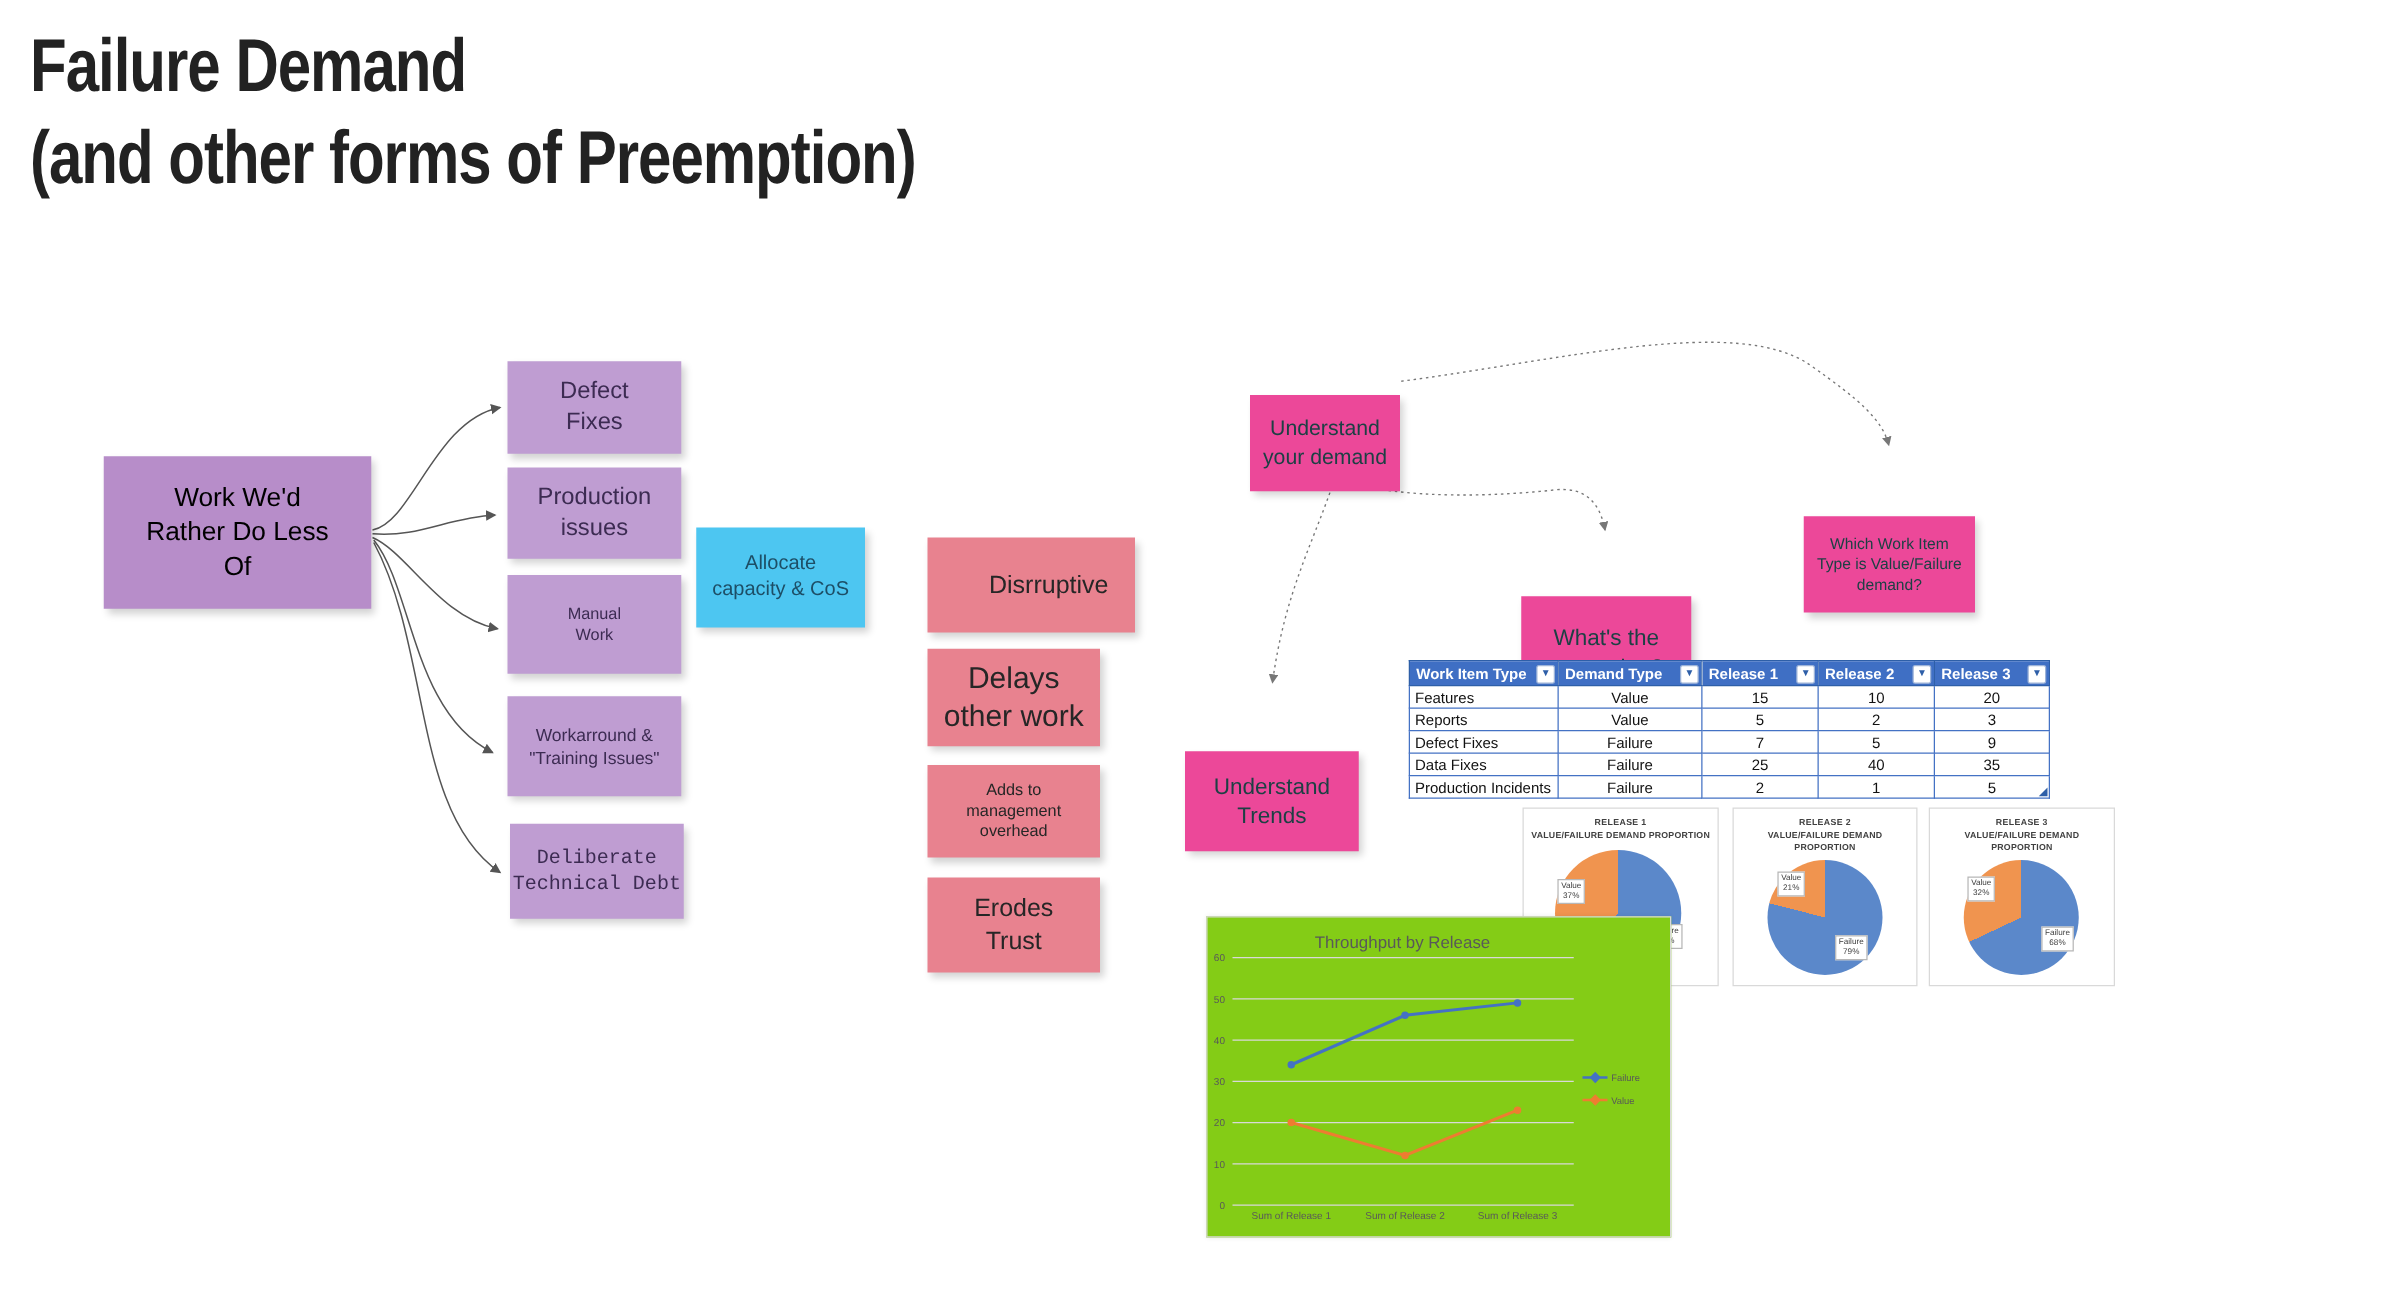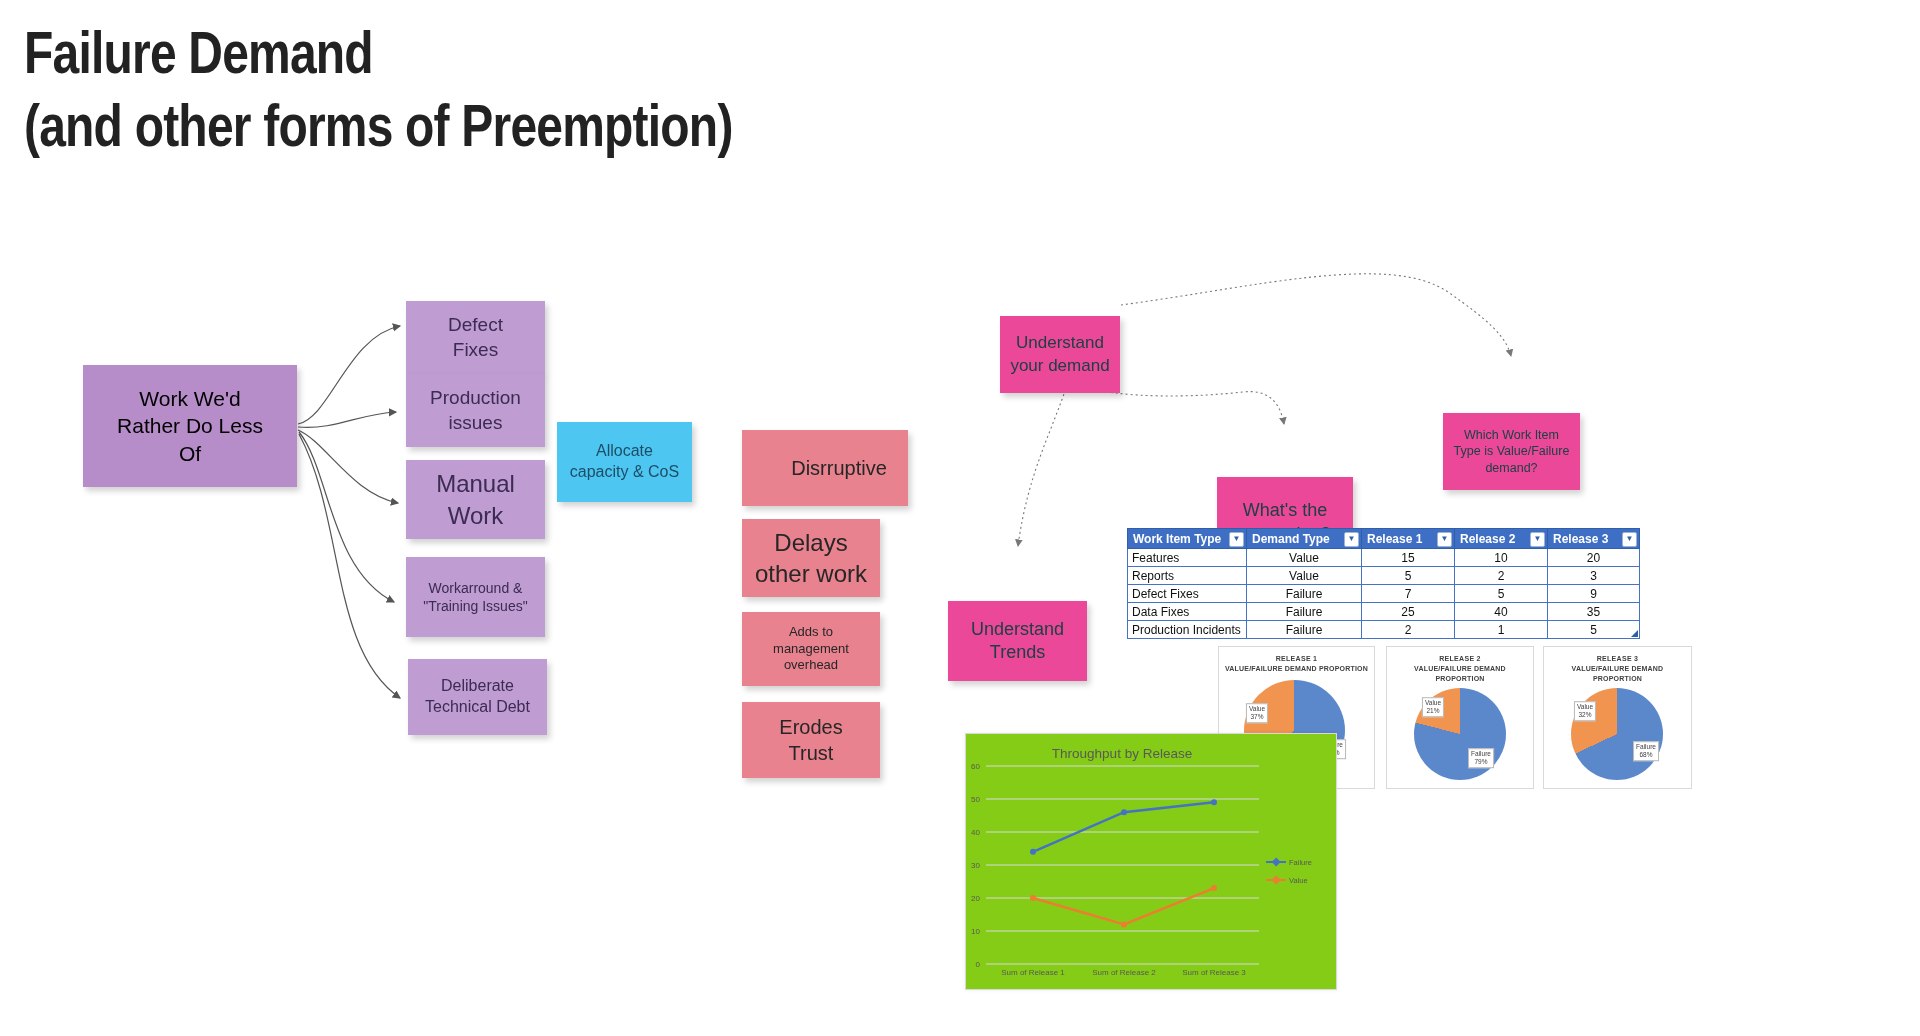--- a/index.html
+++ b/index.html
@@ -17,25 +17,25 @@
   
   .note{position:absolute;display:flex;align-items:center;justify-content:center;
         text-align:center;white-space:pre-line;z-index:2;
         box-shadow:3px 4px 6px rgba(0,0,0,.18);line-height:1.3;}
   .purple{background:#bf9dd2;color:#3c2b52;}
   .blue{background:#4dc6f1;color:#1d4e66;}
   .pink{background:#e8828f;color:#262626;}
   .teal{background:#ec4899;color:#1d4044;margin-top:48px;}
 
   #note-root{left:83px;top:365px;width:214px;height:122px;background:#b78dc9;font-size:21px;}
-  #note-defect{left:406px;top:289px;width:139px;height:74px;font-size:19px;margin-top:12px;}
+  #note-defect{left:406px;top:289px;width:139px;height:74px;font-size:19px;}
   #note-production{left:406px;top:374px;width:139px;height:73px;font-size:19px;}
-  #note-manual{left:406px;top:460px;width:139px;height:79px;font-size:24px;}
+  #note-manual{left:406px;top:460px;width:139px;height:79px;font-size:13px;}
   #note-workaround{left:406px;top:557px;width:139px;height:80px;font-size:14px;}
-  #note-debt{left:408px;top:659px;width:139px;height:76px;font-size:16px;}
+  #note-debt{left:408px;top:659px;width:139px;height:76px;font-size:16px;font-family:Liberation Mono, monospace;}
   #note-allocate{left:557px;top:422px;width:135px;height:80px;font-size:16px;}
   #note-find{left:578px;top:520px;width:188px;height:114px;font-size:20px;z-index:4;}
   #note-disruptive{left:742px;top:430px;width:138px;height:76px;font-size:20px;padding-left:28px;}
   #note-delays{left:742px;top:519px;width:138px;height:78px;font-size:24px;z-index:3;}
   #note-adds{left:742px;top:612px;width:138px;height:74px;font-size:13px;}
   #note-erodes{left:742px;top:702px;width:138px;height:76px;font-size:20px;}
   #note-understand-demand{left:1000px;top:268px;width:120px;height:77px;font-size:17px;}
   #note-which{left:1443px;top:365px;width:137px;height:77px;font-size:12.5px;}
   #note-proportion{left:1217px;top:429px;width:136px;height:91px;font-size:18px;}
   #note-trends{left:948px;top:553px;width:139px;height:80px;font-size:18px;}

